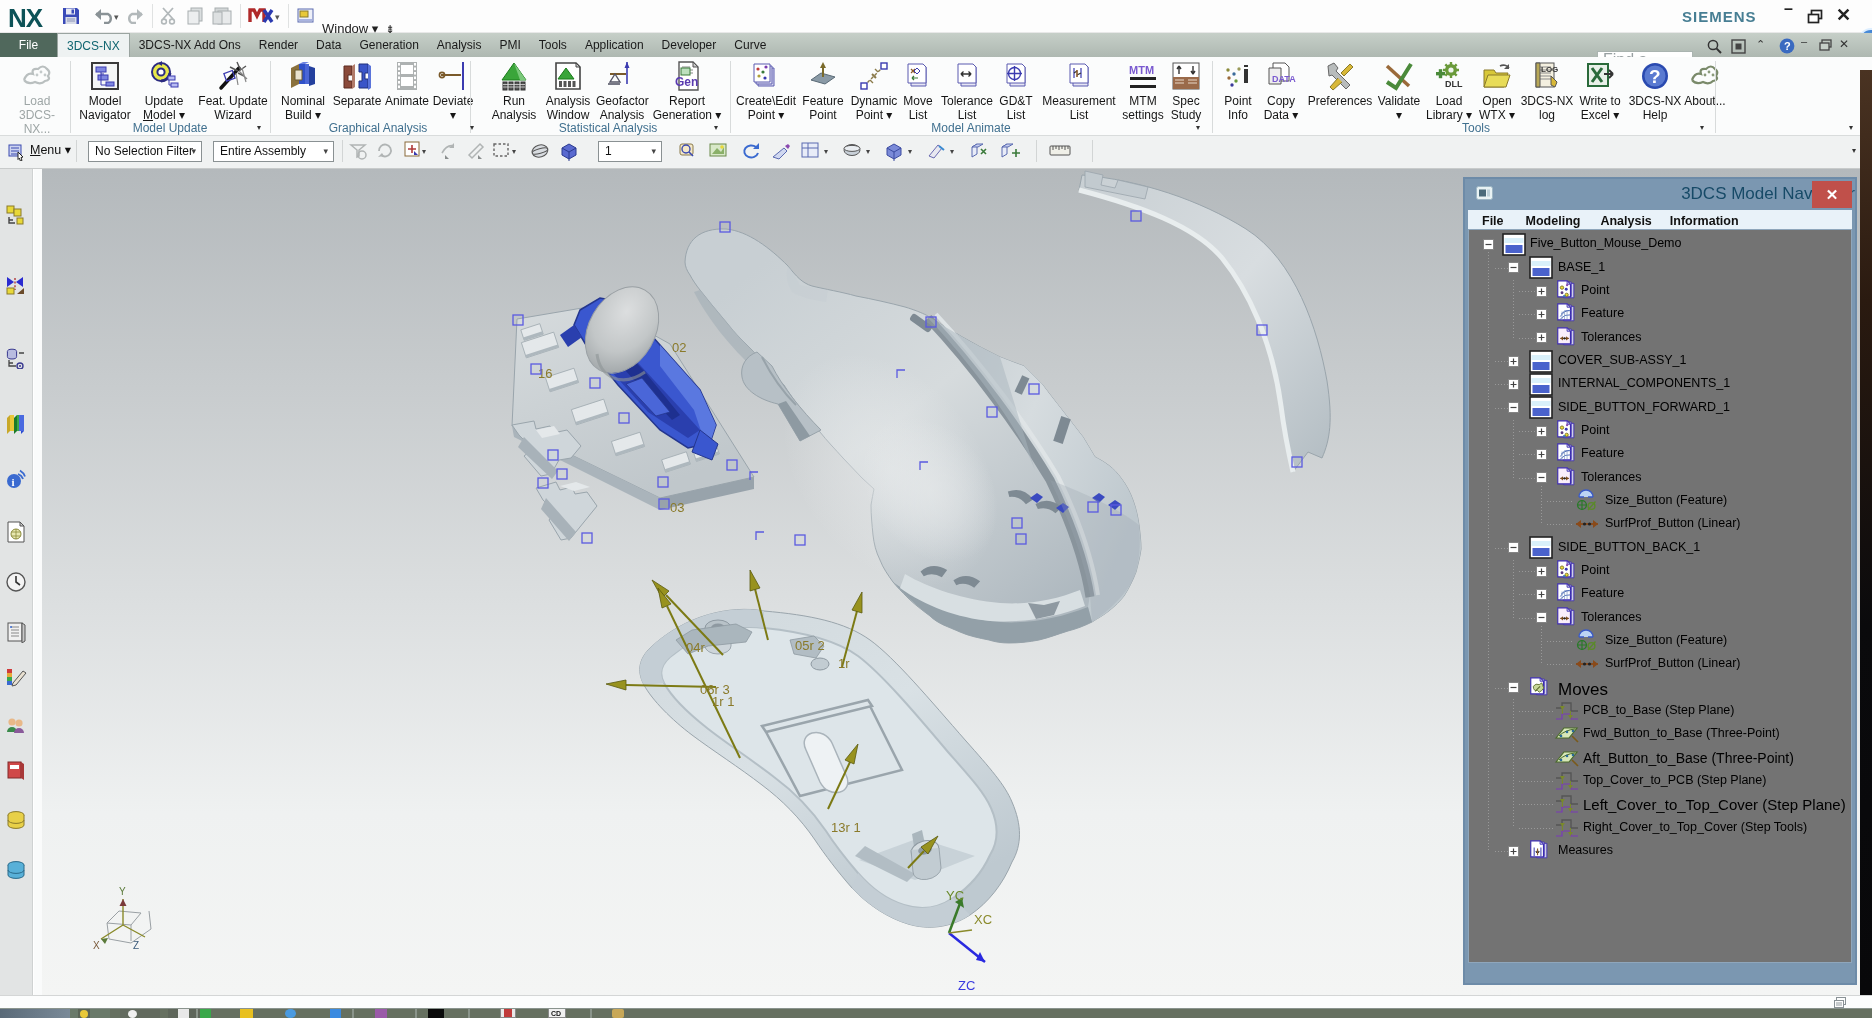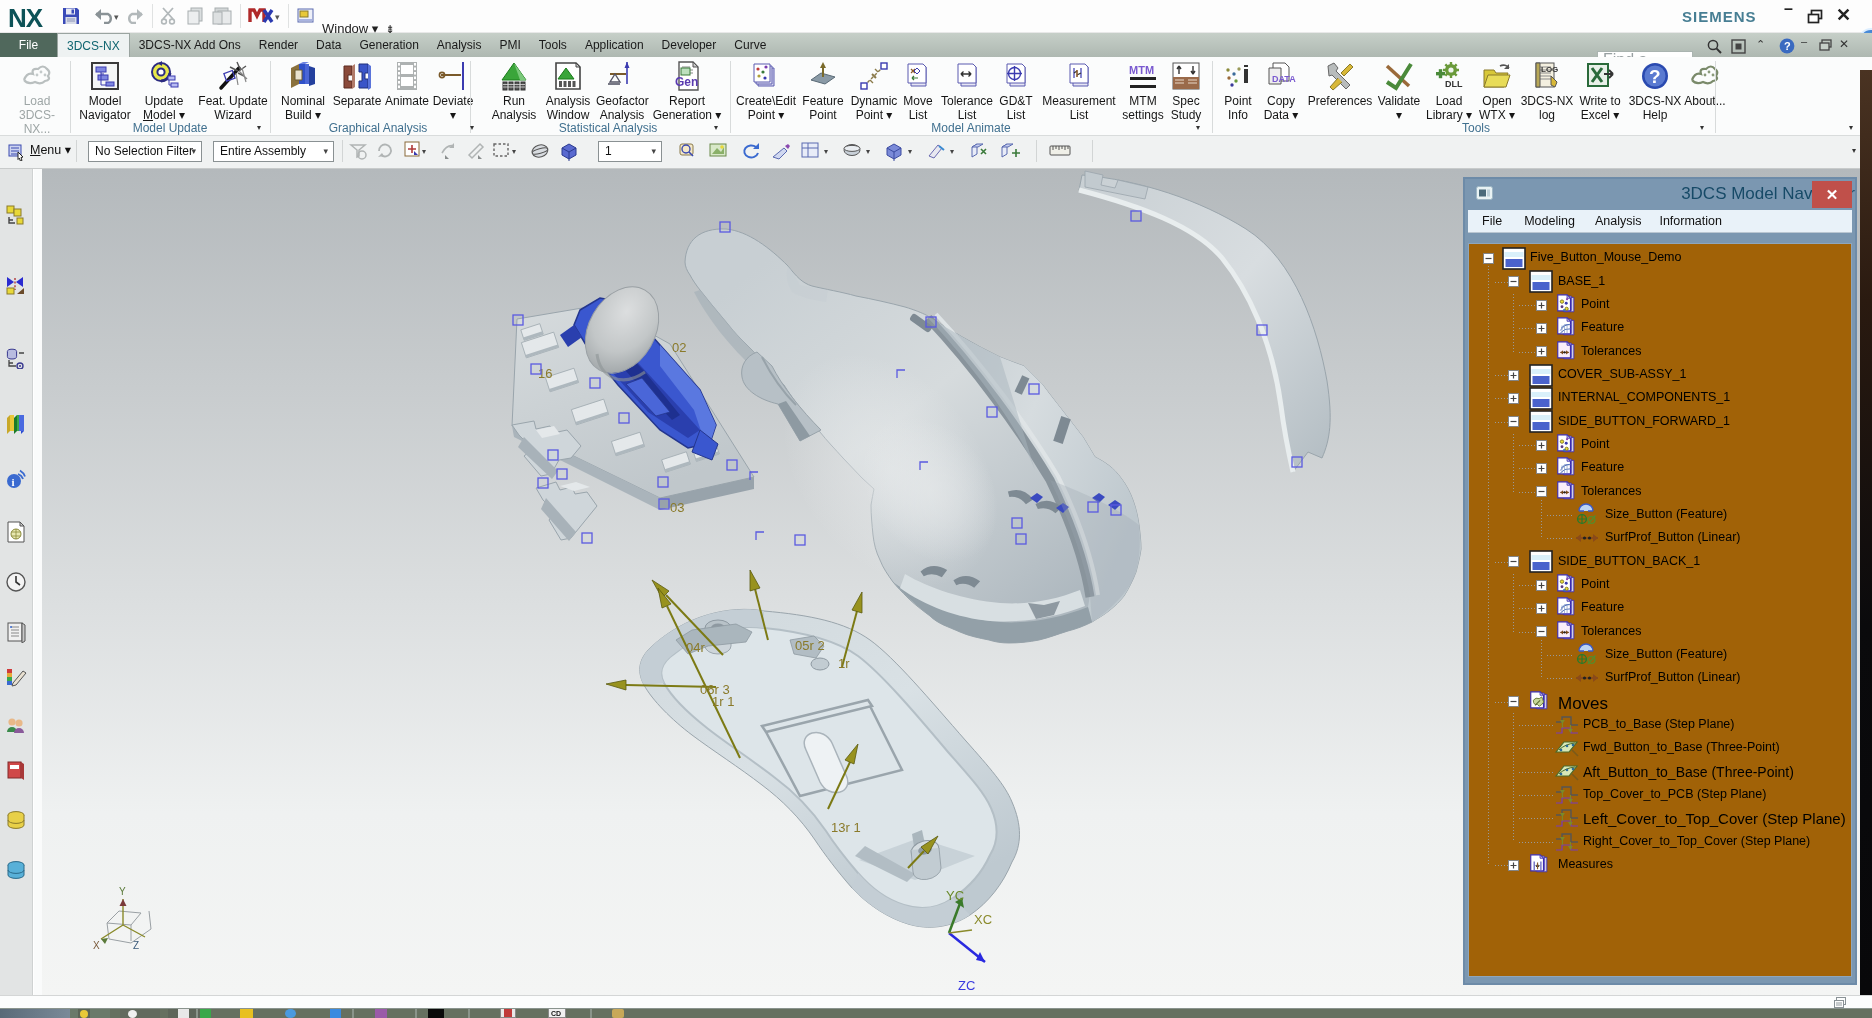--- a/index.html
+++ b/index.html
@@ -29,23 +29,23 @@
 #sidebar{position:absolute;left:0;top:169px;width:33px;height:826px;background:#e2e4e4;border-right:1px solid #cfd2d2}
 #sidebar .sic{position:absolute;left:5px;width:22px;height:22px}
 #leftwhite{position:absolute;left:34px;top:169px;width:8px;height:826px;background:#fafbfb}
 
 #viewport{position:absolute;left:42px;top:169px;width:1818px;height:826px;background:linear-gradient(#b4b9bc,#eff1f1 78%,#f4f5f4)}
 
 #panel{position:absolute;left:1463px;top:177px;width:394px;height:808px;background:#7b97b1;border:2px solid #6d8ba8}
 #ptitle{position:absolute;left:0;top:0;width:100%;height:30px}
 #ptitle .t{position:absolute;left:0;right:0;top:5px;text-align:right;font-size:17px;color:#174a67}
 #pclose{position:absolute;right:3px;top:2px;width:40px;height:27px;background:#c0504a;color:#fff;text-align:center;line-height:27px;font-size:15px;font-weight:bold}
-#pmenu{position:absolute;left:3px;top:31px;width:384px;height:23px;background:#e9f2f9;font-size:12.5px;font-weight:normal;color:#111;border-bottom:1px solid #b9c6d2}
+#pmenu{position:absolute;left:3px;top:31px;width:384px;height:23px;background:#e9f2f9;font-size:12.5px;font-weight:bold;color:#111;border-bottom:1px solid #b9c6d2}
 #pmenu span{display:inline-block;margin-top:4px}
-#ptree{position:absolute;left:3px;top:64px;width:384px;height:734px;background:#a16207;border:1px solid #8fa6bb;font-size:12.5px;color:#000;overflow:hidden}
+#ptree{position:absolute;left:3px;top:50px;width:384px;height:734px;background:#737373;border:1px solid #8fa6bb;font-size:12.5px;color:#000;overflow:hidden}
 
 #statusstrip{position:absolute;left:0;top:995px;width:1872px;height:13px;background:#fcfdfd;border-top:1px solid #d4d6d6}
 #taskbar{position:absolute;left:0;top:1008px;width:1872px;height:10px;background:#667060;overflow:hidden}
 .tk{position:absolute;top:0;width:40px;height:10px}
 #rightstrip{position:absolute;left:1860px;top:70px;width:12px;height:925px;background:linear-gradient(#4a3322,#2a1a10 25%,#0a0a0c 60%,#08080a)}
 </style></head><body>
 <div id="app">
   <div id="viewport">
 <svg width="1818" height="826" viewBox="0 0 1818 826" style="position:absolute;left:0;top:0">
 <defs>
@@ -1183,21 +1183,21 @@
           <path d="M8.4 8 v6 M16.4 11 v6" stroke="#7a8a2a" stroke-width="1.1"></path>
         </svg>
 <div style="position:absolute;left:114px;top:566px;font-size:15px;white-space:nowrap">Left_Cover_to_Top_Cover (Step Plane)</div>
 <svg style="position:absolute;left:85px;top:587px" width="26" height="23" viewBox="0 0 26 23">
           <path d="M2 8 h6 v-5 h9 v8 h7" fill="none" stroke="#555" stroke-width="1.4"></path>
           <path d="M2 19 h6 v-5 h9 v5 h7" fill="none" stroke="#7a3ab8" stroke-width="1.2"></path>
           <path d="M6 6 l2.4 4 2.4-4z" fill="#7a8a2a"></path>
           <path d="M14 15 l2.4 4 2.4-4z" fill="#7a8a2a"></path>
           <path d="M8.4 8 v6 M16.4 11 v6" stroke="#7a8a2a" stroke-width="1.1"></path>
         </svg>
-<div style="position:absolute;left:114px;top:590px;font-size:12.5px;white-space:nowrap">Right_Cover_to_Top_Cover (Step Plane)</div>
+<div style="position:absolute;left:114px;top:590px;font-size:12.5px;white-space:nowrap">Right_Cover_to_Top_Cover (Step Tools)</div>
 <svg style="position:absolute;left:39px;top:616px" width="11" height="11" viewBox="0 0 11 11">
           <rect x="0.5" y="0.5" width="10" height="10" fill="#fff" stroke="#848484"></rect>
           <path d="M2.5 5.5 h6 M5.5 2.5 v6" stroke="#444" stroke-width="1.2"></path>
         </svg>
 <svg style="position:absolute;left:60px;top:610px" width="23" height="22" viewBox="0 0 27 26">
           <path d="M9 4 l12 0 0 17 -12 0z" fill="#cfcfe8" stroke="#3a2ab0"></path>
           <path d="M6 2.5 l12 0 0 17 -12 0z" fill="#e4e4f2" stroke="#3a2ab0"></path>
           <path d="M2 1 h11 l4 4 v15 H2z" fill="#fff" stroke="#3a2ab0" stroke-width="1.3"></path>
           <path d="M13 1 v4 h4z" fill="#cfcfe8" stroke="#3a2ab0"></path>
           <g transform="translate(1,1)">

